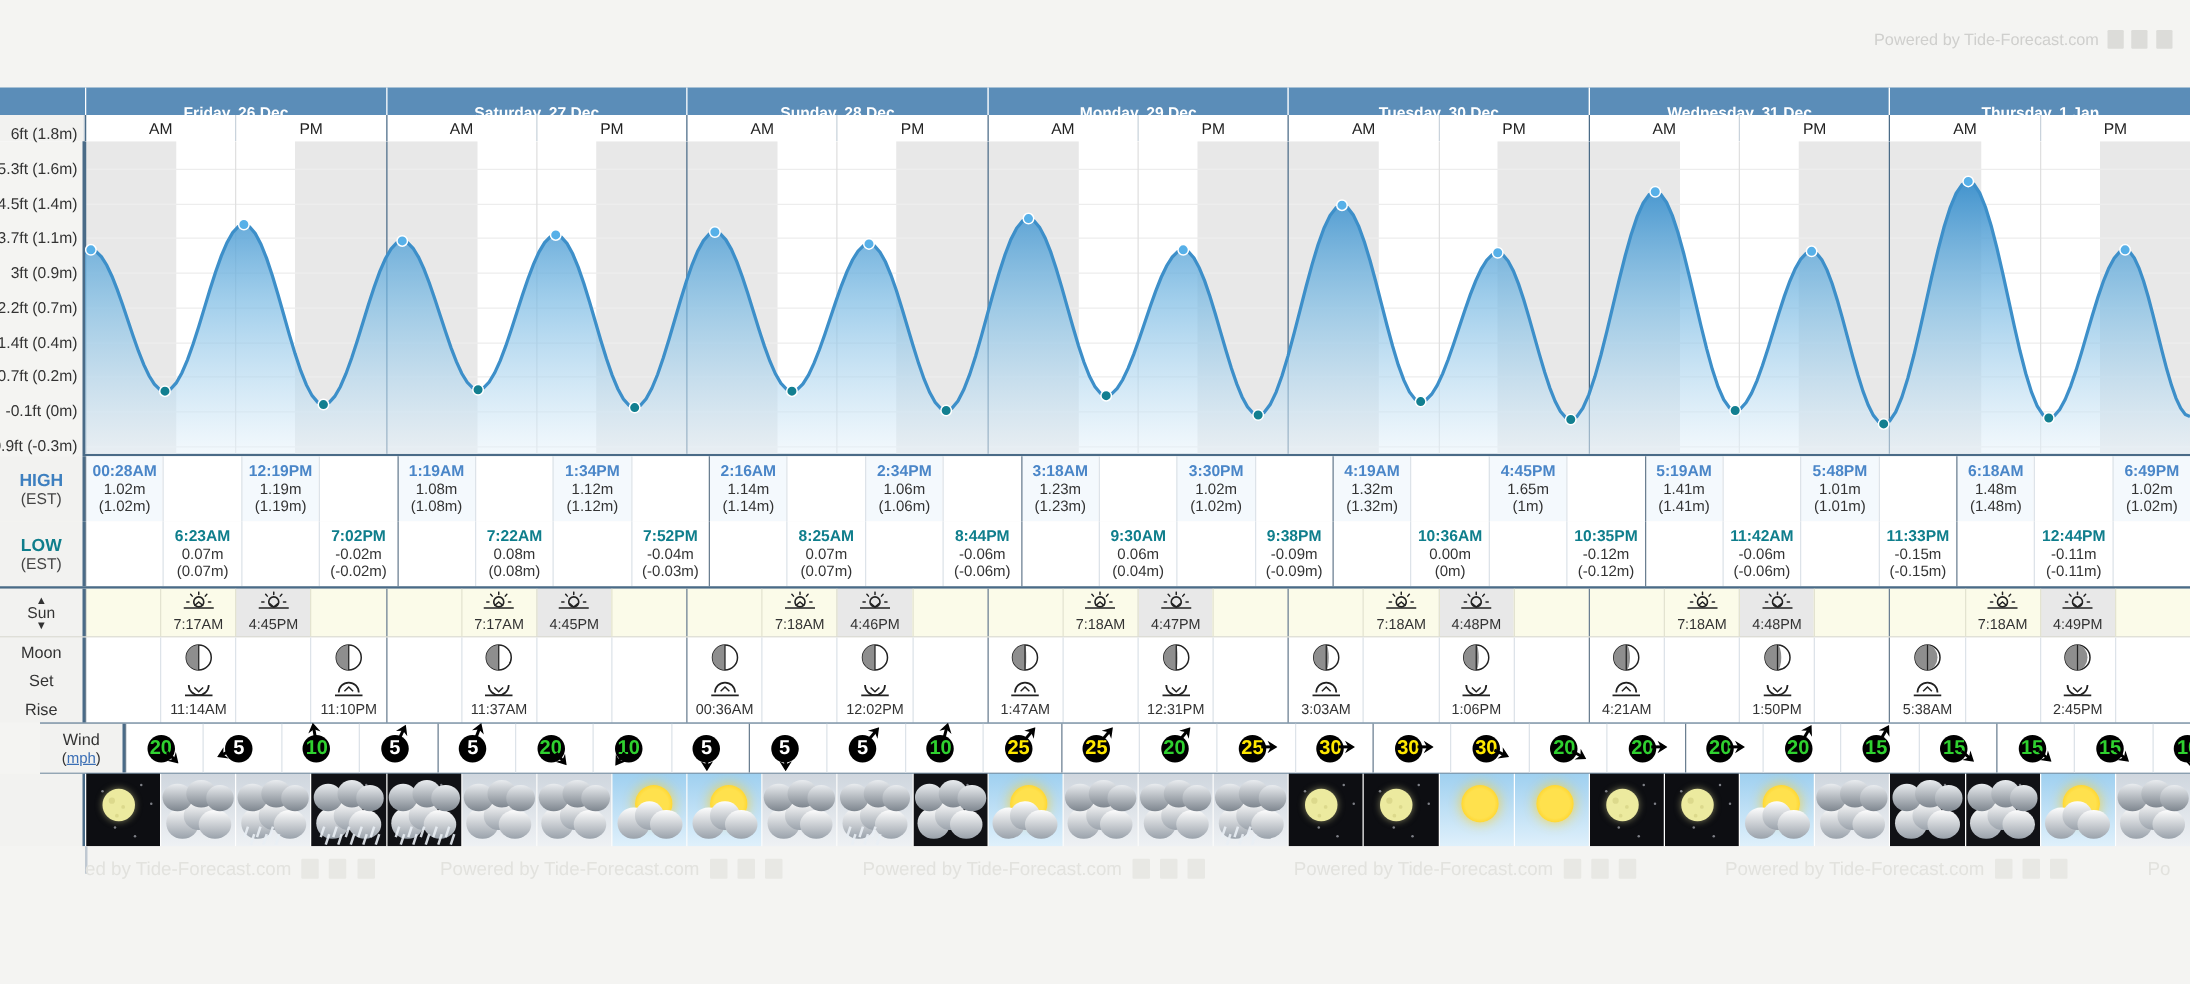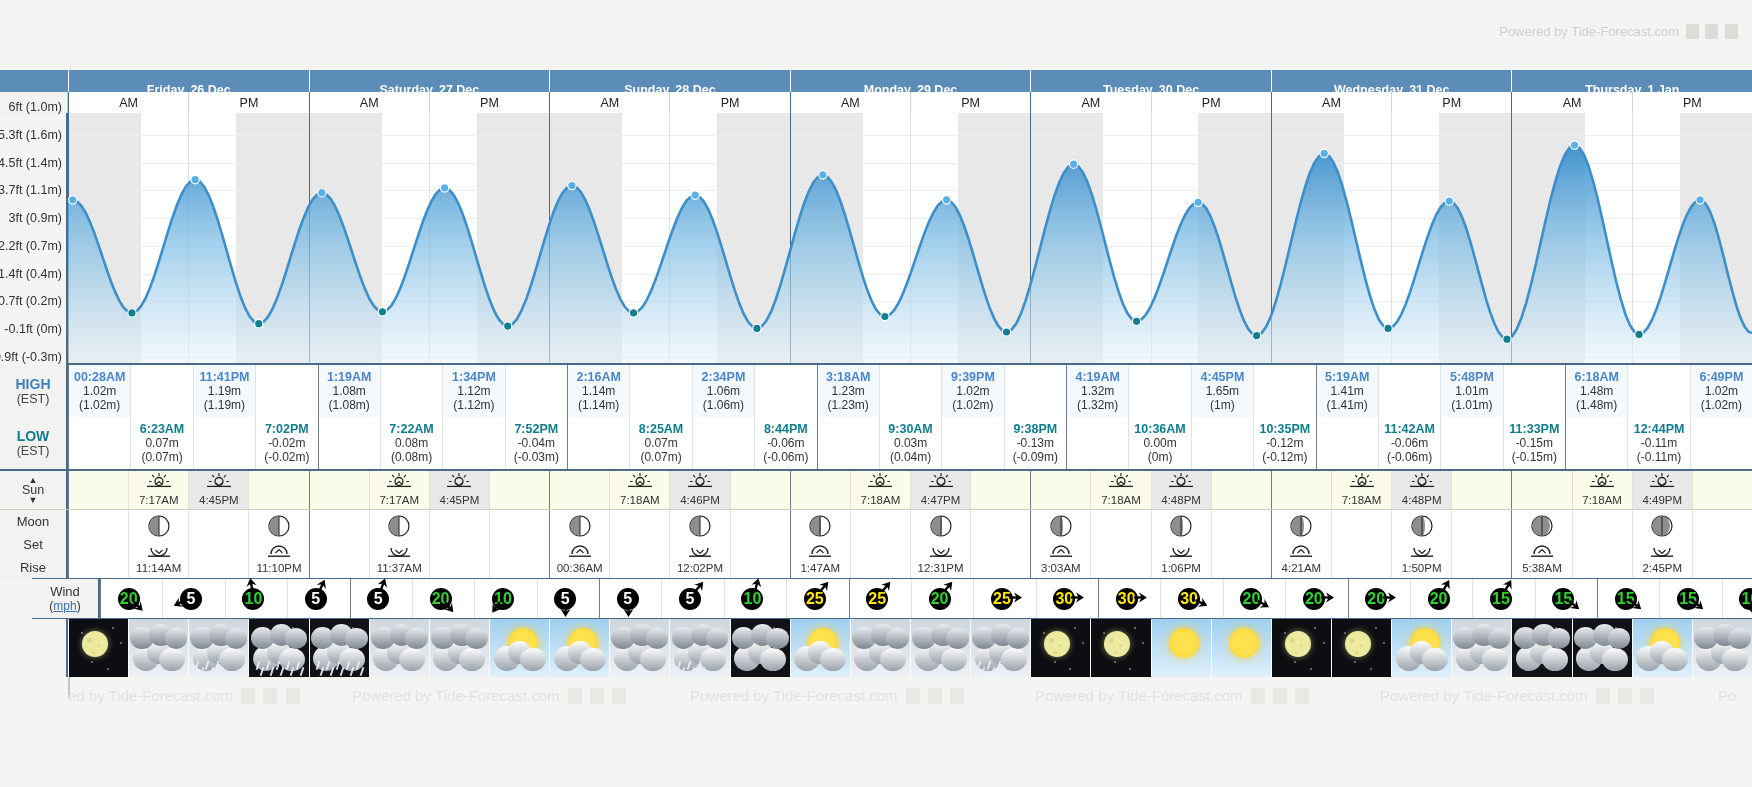--- a/index.html
+++ b/index.html
@@ -252,21 +252,21 @@
       <div class="ampmcell daysep">
         <span>AM</span>
       </div>
       <div class="ampmcell">
         <span>PM</span>
       </div>
     </div>
 
   <div class="chartwrap">
     <div class="yaxis" id="yaxis">
-        <div class="ytick" style="top: -6px;">6ft (1.0m)</div>
+        <div class="ytick" style="top: -6px;">6ft (1.8m)</div>
         <div class="ytick" style="top: 21.7778px;">5.3ft (1.6m)</div>
         <div class="ytick" style="top: 49.5556px;">4.5ft (1.4m)</div>
         <div class="ytick" style="top: 77.3333px;">3.7ft (1.1m)</div>
         <div class="ytick" style="top: 105.111px;">3ft (0.9m)</div>
         <div class="ytick" style="top: 132.889px;">2.2ft (0.7m)</div>
         <div class="ytick" style="top: 160.667px;">1.4ft (0.4m)</div>
         <div class="ytick" style="top: 188.444px;">0.7ft (0.2m)</div>
         <div class="ytick" style="top: 216.222px;">-0.1ft (0m)</div>
         <div class="ytick" style="top: 244px;">-0.9ft (-0.3m)</div>
       </div>
@@ -355,21 +355,21 @@
       <span class="lbl-sm">(EST)</span>
     </div>
     <div class="cellstrip" id="highstrip">
         <div class="tcell daysep">
           <div class="t-time-high">00:28AM</div>
           <div>1.02m</div>
           <div>(1.02m)</div>
         </div>
         <div class="tcell empty"></div>
         <div class="tcell">
-          <div class="t-time-high">11:41PM</div>
+          <div class="t-time-high">12:19PM</div>
           <div>1.19m</div>
           <div>(1.19m)</div>
         </div>
         <div class="tcell empty"></div>
         <div class="tcell daysep">
           <div class="t-time-high">1:19AM</div>
           <div>1.08m</div>
           <div>(1.08m)</div>
         </div>
         <div class="tcell empty"></div>
@@ -391,21 +391,21 @@
           <div>(1.06m)</div>
         </div>
         <div class="tcell empty"></div>
         <div class="tcell daysep">
           <div class="t-time-high">3:18AM</div>
           <div>1.23m</div>
           <div>(1.23m)</div>
         </div>
         <div class="tcell empty"></div>
         <div class="tcell">
-          <div class="t-time-high">9:39PM</div>
+          <div class="t-time-high">3:30PM</div>
           <div>1.02m</div>
           <div>(1.02m)</div>
         </div>
         <div class="tcell empty"></div>
         <div class="tcell daysep">
           <div class="t-time-high">4:19AM</div>
           <div>1.32m</div>
           <div>(1.32m)</div>
         </div>
         <div class="tcell empty"></div>
@@ -479,27 +479,27 @@
         </div>
         <div class="tcell empty"></div>
         <div class="tcell">
           <div class="t-time-low">8:44PM</div>
           <div>-0.06m</div>
           <div>(-0.06m)</div>
         </div>
         <div class="tcell daysep empty"></div>
         <div class="tcell">
           <div class="t-time-low">9:30AM</div>
-          <div>0.03m</div>
+          <div>0.06m</div>
           <div>(0.04m)</div>
         </div>
         <div class="tcell empty"></div>
         <div class="tcell">
           <div class="t-time-low">9:38PM</div>
-          <div>-0.13m</div>
+          <div>-0.09m</div>
           <div>(-0.09m)</div>
         </div>
         <div class="tcell daysep empty"></div>
         <div class="tcell">
           <div class="t-time-low">10:36AM</div>
           <div>0.00m</div>
           <div>(0m)</div>
         </div>
         <div class="tcell empty"></div>
         <div class="tcell">

